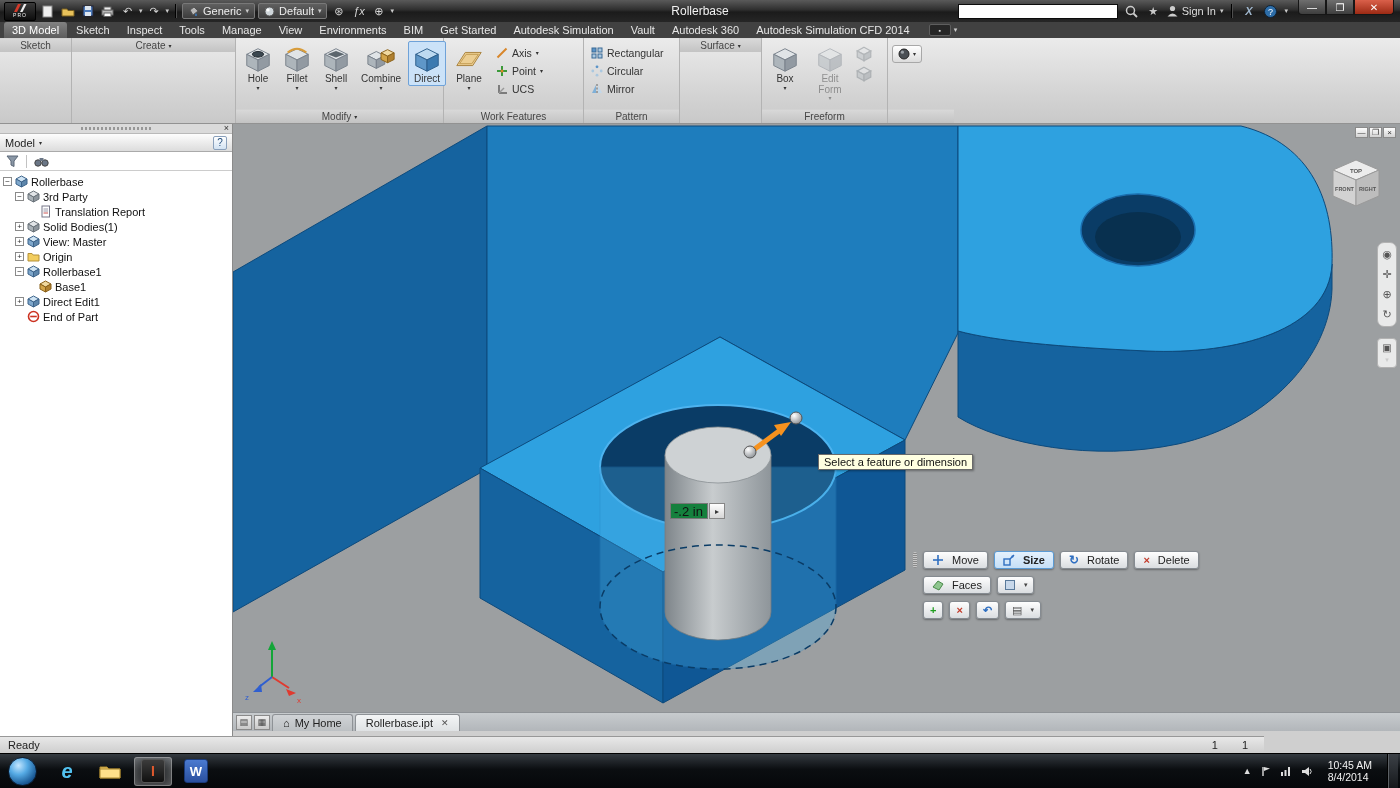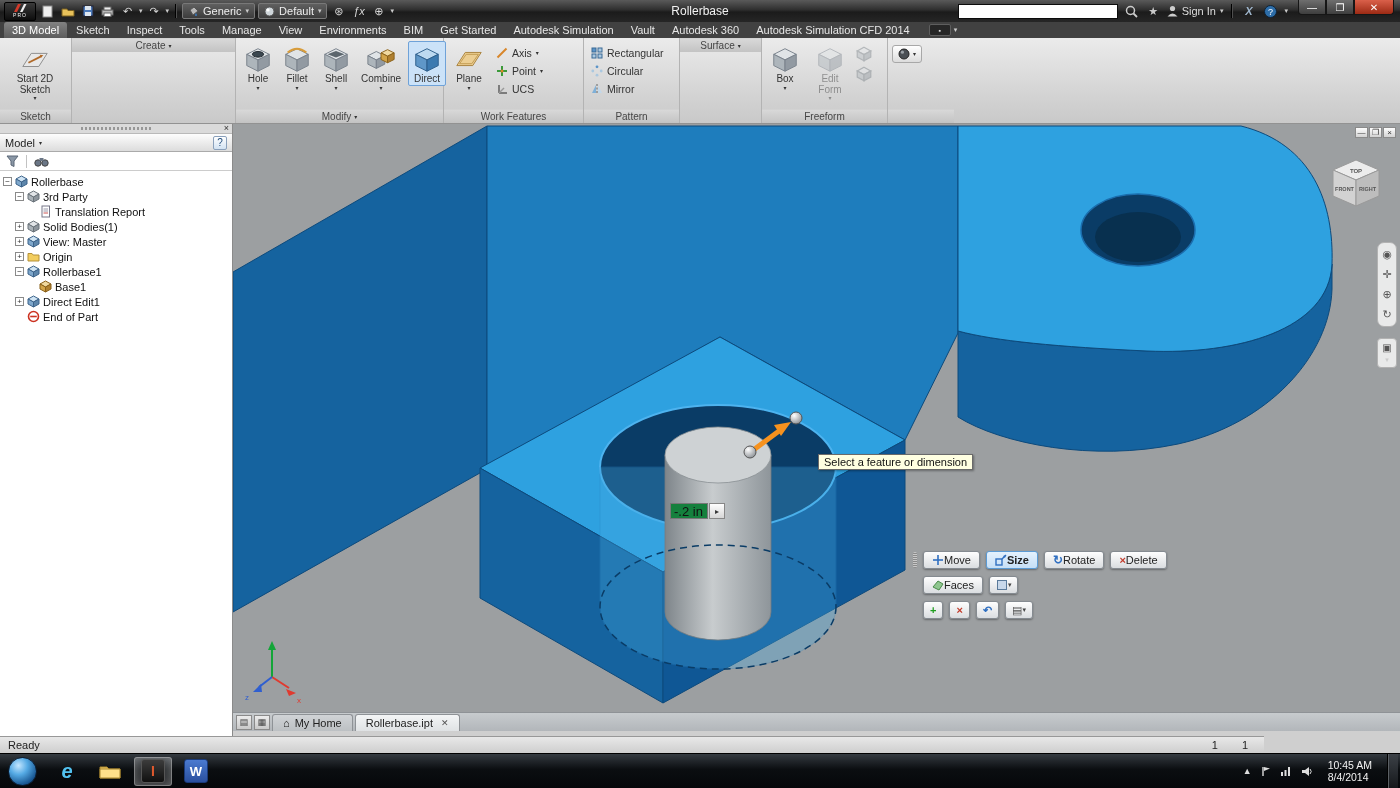--- a/index.html
+++ b/index.html
@@ -71,21 +71,21 @@
 .navbar2{position:absolute;right:3px;top:214px;width:20px;border-radius:4px;background:rgba(250,250,250,.82);border:1px solid #b2b2b2;display:flex;flex-direction:column;align-items:center;padding:3px 0;gap:3px;font-size:10px;color:#555;z-index:5;}
 .tooltip{position:absolute;left:585px;top:330px;background:#ffffe1;border:1px solid #6a6a6a;font-size:11px;color:#111;padding:1px 5px;white-space:nowrap;box-shadow:1px 1px 2px rgba(0,0,0,.35);z-index:8;}
 .dimbox{position:absolute;left:437px;top:379px;display:flex;align-items:center;z-index:8;}
 .dimbox input{width:38px;height:16px;border:1px solid #777;font-size:13px;padding:0 3px;background:#15803d;color:#111;}
 .dimspin{width:16px;height:16px;margin-left:1px;background:linear-gradient(#fefefe,#d6d6d6);border:1px solid #878787;font-size:8px;display:flex;align-items:center;justify-content:center;color:#333;}
 .minibar{position:absolute;display:flex;align-items:center;gap:6px;z-index:8;}
 .mb1{left:680px;top:427px;}
 .mb2{left:690px;top:452px;}
 .mb3{left:690px;top:477px;}
 .grip{width:4px;height:16px;background:repeating-linear-gradient(#c9c9c9 0 1px,#8a8a8a 1px 2px);border-radius:2px;}
-.mbtn{height:18px;display:flex;align-items:center;gap:0;padding:0 8px;background:linear-gradient(#fefefe,#dadde0);border:1px solid #858b91;border-radius:3px;font-size:11px;color:#222;box-shadow:0 1px 2px rgba(0,0,0,.35);cursor:default;}
+.mbtn{height:18px;display:flex;align-items:center;gap:8px;padding:0 8px;background:linear-gradient(#fefefe,#dadde0);border:1px solid #858b91;border-radius:3px;font-size:11px;color:#222;box-shadow:0 1px 2px rgba(0,0,0,.35);cursor:default;}
 .mbtn.sel{background:linear-gradient(#e4f1fd,#c6dff6);border-color:#5b9bd5;font-weight:bold;}
 .mbtn.sq{padding:0 6px;}
 .gplus{color:#1f9e1f;font-weight:bold;}
 .rx{color:#c23a2a;font-weight:bold;}
 .bund{color:#2f6fc1;font-weight:bold;}
 .rot{color:#2f6fc1;font-weight:bold;font-size:12px;}
 
 
 .doctabs{position:absolute;left:233px;top:712px;width:1167px;height:19px;background:linear-gradient(#c7cbce,#b2b6ba);border-top:1px solid #8e9296;display:flex;align-items:flex-end;gap:2px;padding:0 3px;z-index:40;}
 .vbtn{width:16px;height:15px;margin-bottom:1px;background:linear-gradient(#ececec,#c9c9c9);border:1px solid #8a8a8a;font-size:9px;line-height:13px;text-align:center;color:#444;}
@@ -308,29 +308,20 @@
   <span class="rtab">Autodesk Simulation CFD 2014</span>
   <span class="pillwrap">
     <span class="pill">▪</span>
     <span class="dd8">▾</span>
   </span>
 </div>
 
 <div class="ribbon">
 
   <div class="panel" style="width:72px">
-    <div class="pbody">
-      <div class="bb" style="width:62px">
-        <svg class="ic" viewBox="0 0 32 32">
-            <use href="#sketch32"></use>
-          </svg>
-        <span>Start 2D Sketch</span>
-        <span class="ddv">▾</span>
-      </div>
-    </div>
     <div class="plabel">
         <span>Sketch</span>
       </div>
   </div>
 
   <div class="panel" style="width:164px">
     <div class="plabel">
         <span>Create</span>
         <span class="ddv">▾</span>
       </div>

